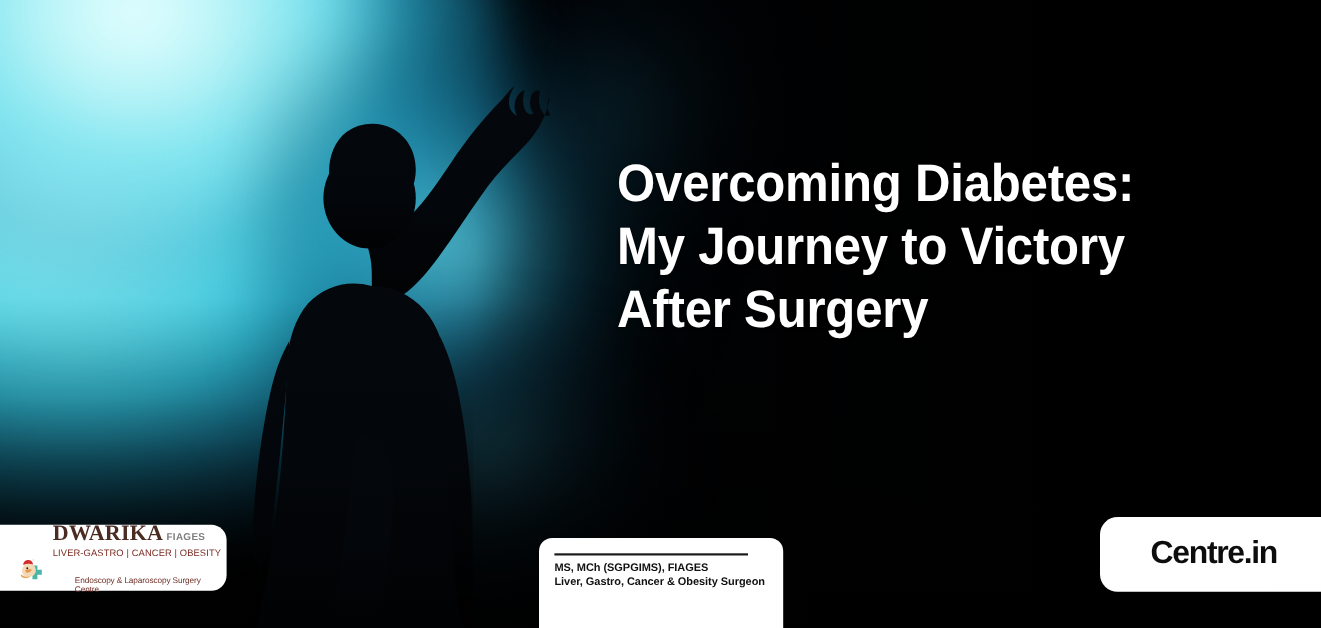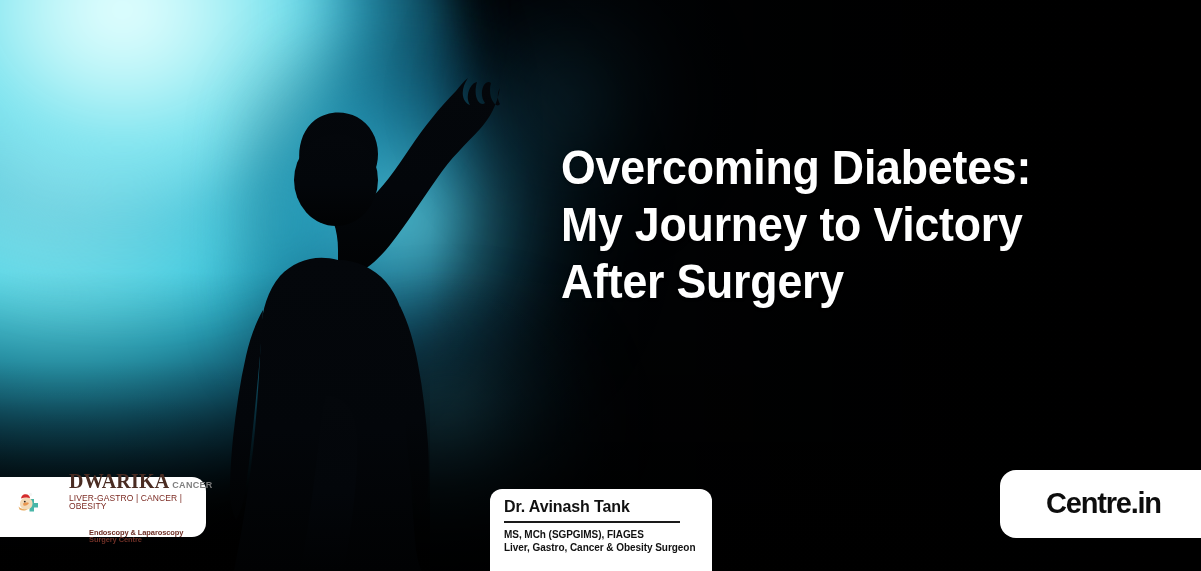--- a/index.html
+++ b/index.html
@@ -141,21 +141,21 @@
   }
 
   
   .card-dwarika {
     left: -16px; top: 477px;
     width: 222px; height: 60px;
     border-radius: 14px;
     display: flex; align-items: center;
     padding-left: 30px;
   }
-  .dwarika-inner { display: flex; align-items: center; gap: 21px; }
+  .dwarika-inner { display: flex; align-items: flex-end; gap: 0; }
   .dwarika-mark { width: 34px; height: 34px; flex: 0 0 34px; }
   .dwarika-mark svg { display:block; width:100%; height:100%; }
   .dwarika-text { display: flex; flex-direction: column; line-height: 1; }
   .dw-row1 { display: flex; align-items: baseline; gap: 3px; }
   .dw-name {
     font-family: "Liberation Serif", serif;
     font-weight: 700; font-size: 20px; color: #4a2c22;
     letter-spacing: 0.2px;
   }
   .dw-clinic {
@@ -163,21 +163,21 @@
     font-weight: 700; font-size: 9px; color: #7e7e7e;
     letter-spacing: 0.3px;
   }
   .dw-spec {
     font-family: "Liberation Sans", sans-serif;
     font-weight: 400; font-size: 8.5px; color: #7b2a22;
     letter-spacing: 0.1px; margin-top: 3px;
   }
   .dw-tag {
     font-family: "Liberation Sans", sans-serif;
-    font-weight: 700; font-size: 7.5px; color: #6e2f26;
+    font-weight: 400; font-size: 7.5px; color: #6e2f26;
     letter-spacing: -0.1px; margin-top: 18px; padding-left: 20px;
   }
 
   
   .card-doctor {
     left: 490px; top: 489px;
     width: 222px; height: 95px;
     border-radius: 12px;
     padding: 9px 14px 0 14px;
   }
@@ -328,30 +328,29 @@
           <path d="M9 13.5 C10.5 12.5, 13 12.2, 15 13 C14 15, 11.5 16, 9.5 15.5 Z" fill="#e8964f"></path>
           <path d="M4.5 16.5 C6.5 18.5, 10 19.8, 13.5 19.2 C11.5 21, 8 21, 5.5 19.5 Z" fill="#e8aa5e"></path>
           <path d="M7.2 8.6 C7 6.2, 9 4.2, 11.6 4.2 C14.2 4.2, 16 6, 16 8.2 C13.5 7, 10 7.2, 7.2 8.6 Z" fill="#d42b2b"></path>
           <circle cx="16.4" cy="4.4" r="1.7" fill="#f4f4f4"></circle>
           <circle cx="10.8" cy="11.6" r="0.9" fill="#2c2018"></circle>
         </svg>
       </div>
       <div class="dwarika-text">
         <div class="dw-row1">
           <span class="dw-name">DWARIKA</span>
-          <span class="dw-clinic">CANCER</span>
+          <span class="dw-clinic">FIAGES</span>
         </div>
         <span class="dw-spec">LIVER-GASTRO | CANCER | OBESITY</span>
         <span class="dw-tag">Endoscopy &amp; Laparoscopy Surgery Centre</span>
       </div>
     </div>
   </div>
 
   <div class="card card-doctor">
-    <div class="doc-name">Dr. Avinash Tank</div>
     <div class="doc-rule"></div>
     <div class="doc-line">MS, MCh (SGPGIMS), FIAGES</div>
     <div class="doc-line">Liver, Gastro, Cancer &amp; Obesity Surgeon</div>
   </div>
 
   <div class="card card-obesity">
     <div class="ob-wrap">
       <span class="ob-bottom">Centre.in</span>
     </div>
   </div>

